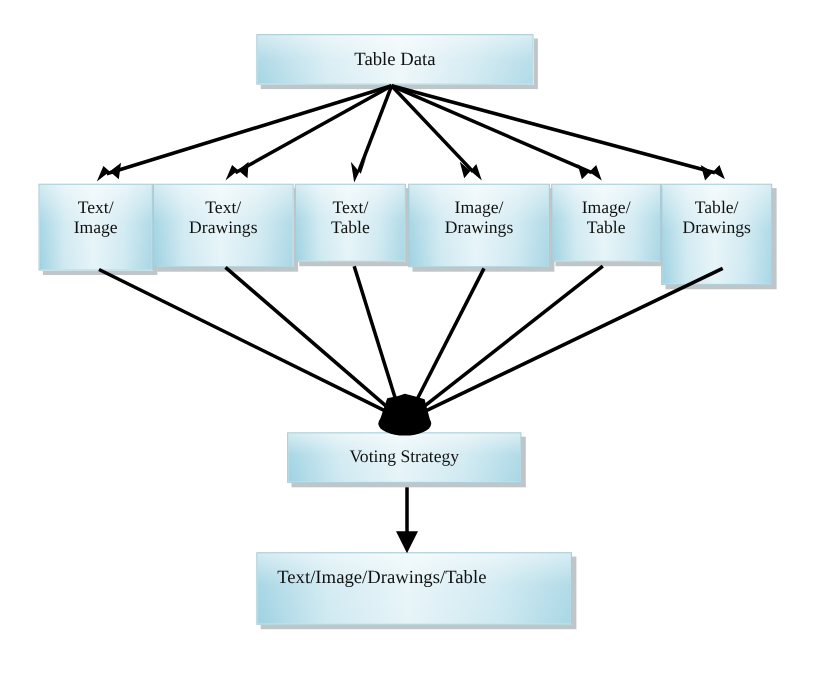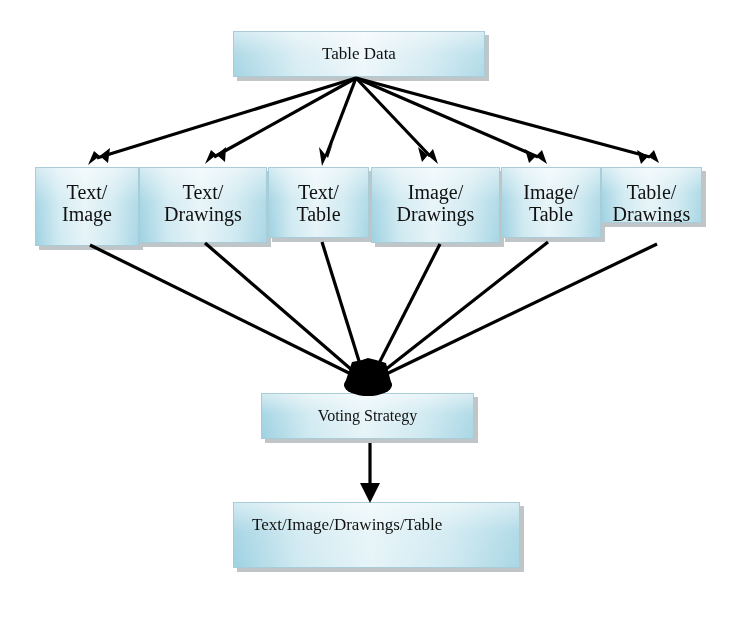--- a/index.html
+++ b/index.html
@@ -68,28 +68,28 @@
         #b0dae7 100%);
   }
   .node.top .label { font-size: 17px; }
 
   
   .node.mid {
     top: 167px;
     align-items: flex-start;
     padding-top: 13px;
   }
-  .node.mid .label { font-size: 20px; }
+  .node.mid .label { font-size: 16px; }
 
   .node.mid.m0 { left: 35px;  width: 104px; height: 79px; }
   .node.mid.m1 { left: 139px; width: 128px; height: 76px; }
   .node.mid.m2 { left: 268px; width: 101px; height: 71px; }
   .node.mid.m3 { left: 371px; width: 129px; height: 76px; }
   .node.mid.m4 { left: 501px; width: 100px; height: 71px; }
-  .node.mid.m5 { left: 601px; width: 101px; height: 56px; }
+  .node.mid.m5 { left: 601px; width: 101px; height: 92px; }
 
   
   .node.vote {
     left: 261px;
     top: 393px;
     width: 213px;
     height: 46px;
     align-items: center;
   }
   .node.vote .label { font-size: 16px; }

